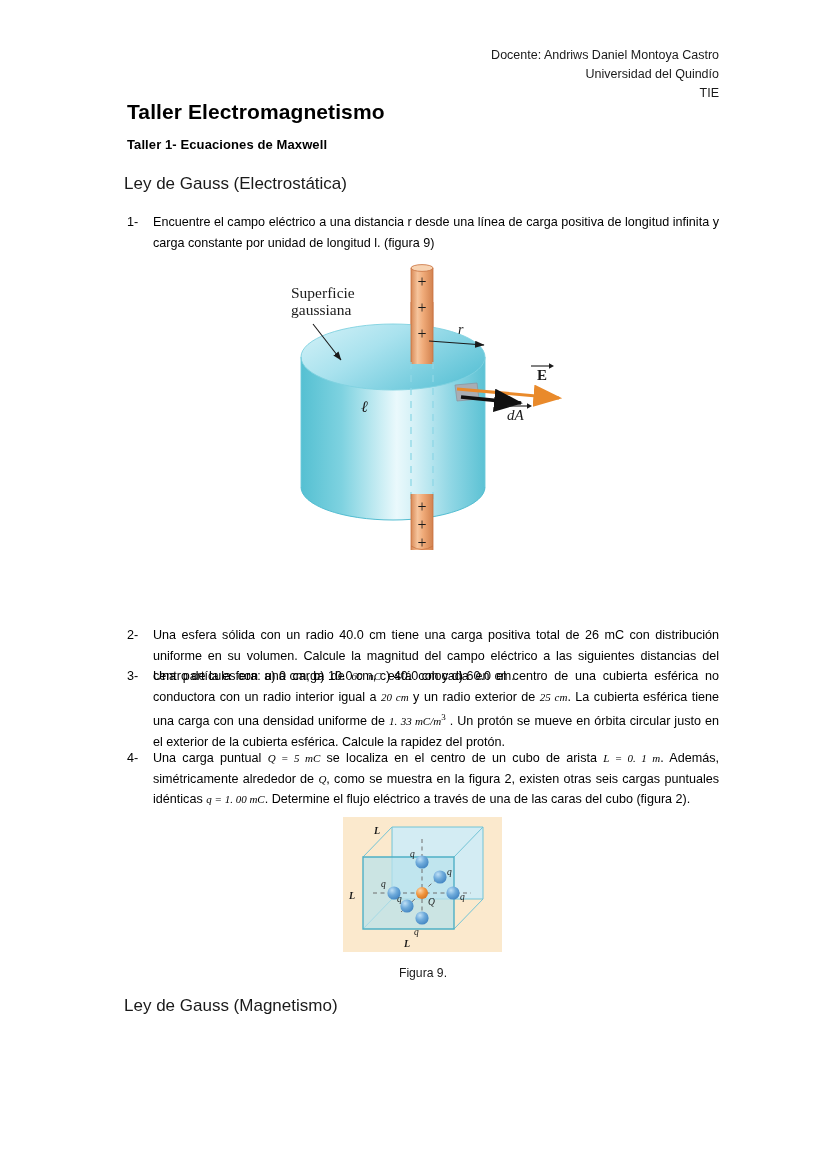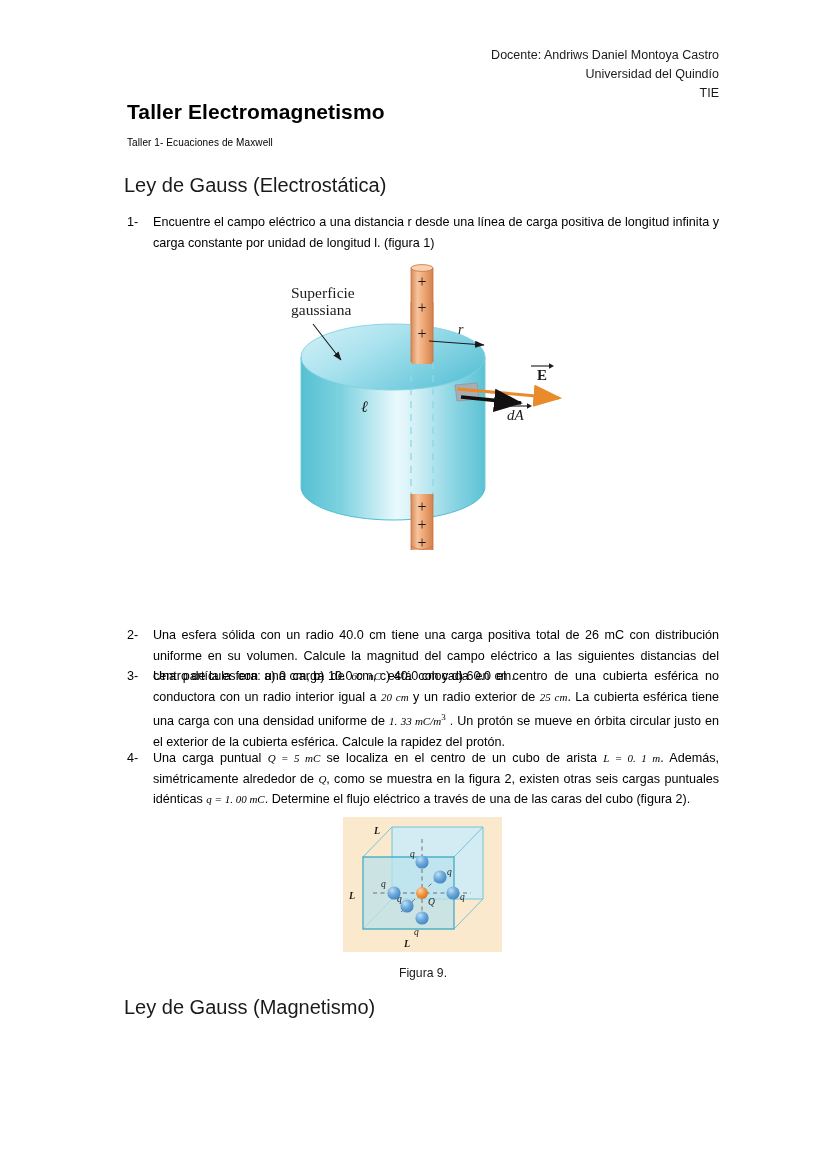--- a/index.html
+++ b/index.html
@@ -40,28 +40,28 @@
     left: 118px;
     top: 100px;
     font-size: 21px;
     font-weight: bold;
     letter-spacing: 0.1px;
   }
   .title-2 {
     position: absolute;
     left: 118px;
     top: 137px;
-    font-size: 10px;
-    font-weight: normal;
+    font-size: 13px;
+    font-weight: bold;
     letter-spacing: 0.1px;
   }
   .section-head {
     position: absolute;
     left: 115px;
-    font-size: 20px;
+    font-size: 17px;
     font-weight: normal;
     color: #1a1a1a;
   }
   #sec-electro { top: 174px; }
   #sec-magnet  { top: 996px; }
 
   
   .item {
     position: absolute;
     left: 118px;
@@ -131,21 +131,21 @@
     <div>TIE</div>
   </div>
 
   <div class="title-1">Taller Electromagnetismo</div>
   <div class="title-2">Taller 1- Ecuaciones de Maxwell</div>
 
   <div class="section-head" id="sec-electro">Ley de Gauss (Electrostática)</div>
 
   <div class="item" id="item1">
     <span class="num">1-</span>
-    <span class="body">Encuentre el campo eléctrico a una distancia r desde una línea de carga positiva de longitud infinita y carga constante por unidad de longitud l. (figura 1)</span>
+    <span class="body">Encuentre el campo eléctrico a una distancia r desde una línea de carga positiva de longitud infinita y carga constante por unidad de longitud l. (figura 9)</span>
   </div>
 
   <div id="fig1">
     <svg width="310" height="292" viewBox="0 0 310 292" xmlns="http://www.w3.org/2000/svg">
       <defs>
         <linearGradient id="cylBody" x1="0" y1="0" x2="1" y2="0">
           <stop offset="0" stop-color="#55c0d2"></stop>
           <stop offset="0.22" stop-color="#7ed2e0"></stop>
           <stop offset="0.52" stop-color="#eaf9fc"></stop>
           <stop offset="0.62" stop-color="#d3f0f6"></stop>

